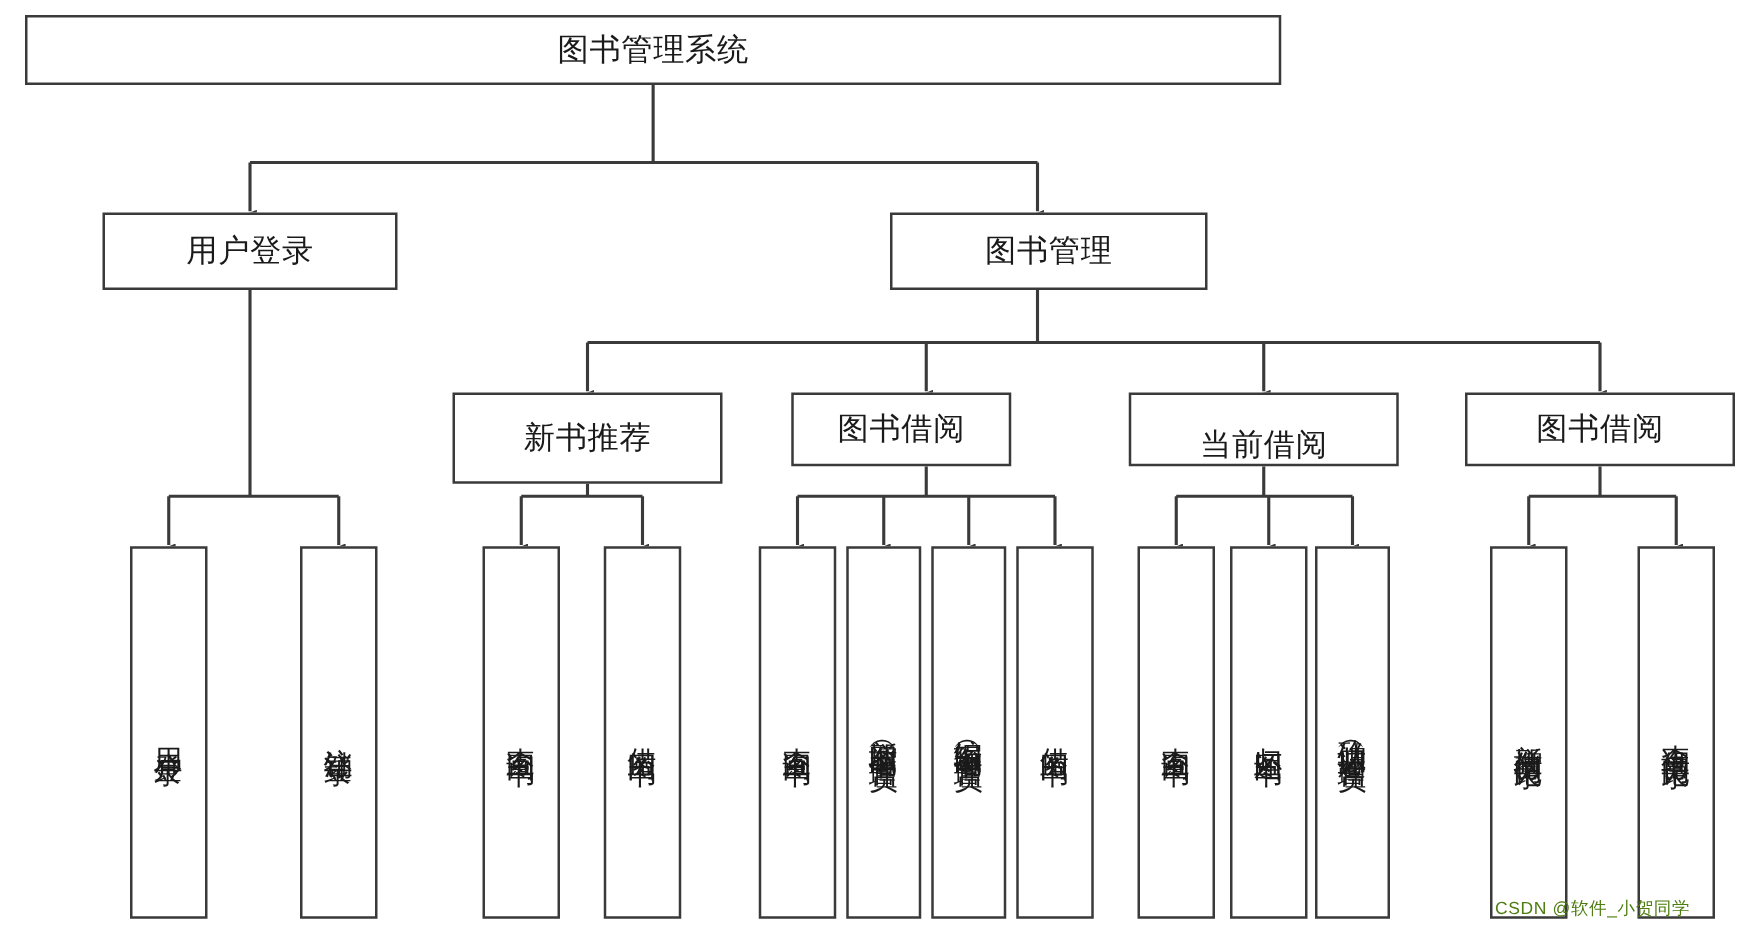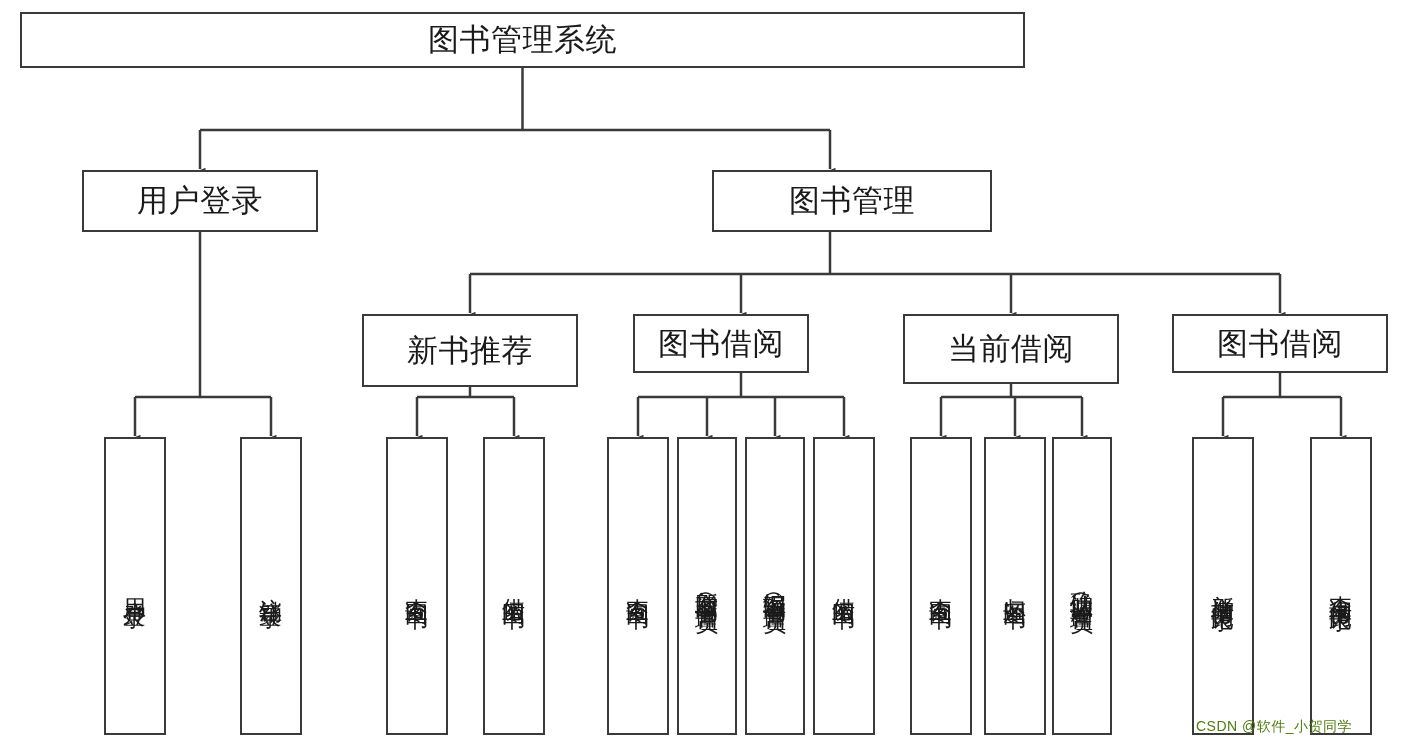--- a/index.html
+++ b/index.html
@@ -30,21 +30,21 @@
     position: absolute;
     box-sizing: border-box;
     border: 2.5px solid #3a3a3a;
     background: #ffffff;
     display: flex;
     align-items: center;
     justify-content: center;
     color: #1a1a1a;
   }
   .node-label-h {
-    font-size: 31px;
+    font-size: 25px;
     line-height: 1.15;
     white-space: nowrap;
     letter-spacing: 0.5px;
   }
   .node-label-v {
     writing-mode: vertical-rl;
     text-orientation: upright;
     font-size: 23px;
     line-height: 1.22;
     letter-spacing: 3px;
@@ -107,30 +107,30 @@
       </g>
   </svg>
 
   <div id="node-layer">
       <div class="node-box" style="left: 20px; top: 12px; width: 1005px; height: 56px;">
         <span class="node-label-h">图书管理系统</span>
       </div>
       <div class="node-box" style="left: 82px; top: 170px; width: 236px; height: 62px;">
         <span class="node-label-h">用户登录</span>
       </div>
-      <div class="node-box" style="left: 712px; top: 170px; width: 280px; height: 62px; justify-content: center;">
+      <div class="node-box" style="left: 712px; top: 170px; width: 254px; height: 62px; justify-content: center;">
         <span class="node-label-h">图书管理</span>
       </div>
       <div class="node-box" style="left: 362px; top: 314px; width: 216px; height: 73px;">
         <span class="node-label-h">新书推荐</span>
       </div>
       <div class="node-box" style="left: 633px; top: 314px; width: 176px; height: 59px;">
         <span class="node-label-h">图书借阅</span>
       </div>
-      <div class="node-box" style="left: 903px; top: 314px; width: 216px; height: 70px;">
+      <div class="node-box" style="left: 903px; top: 314px; width: 216px; height: 59px; align-items: flex-end;">
         <span class="node-label-h">当前借阅</span>
       </div>
       <div class="node-box" style="left: 1172px; top: 314px; width: 216px; height: 59px;">
         <span class="node-label-h">图书借阅</span>
       </div>
       <div class="node-box" style="left: 104px; top: 437px; width: 62px; height: 298px;">
         <span class="node-label-v">用户登录</span>
       </div>
       <div class="node-box" style="left: 240px; top: 437px; width: 62px; height: 298px;">
         <span class="node-label-v">注销登录</span>

